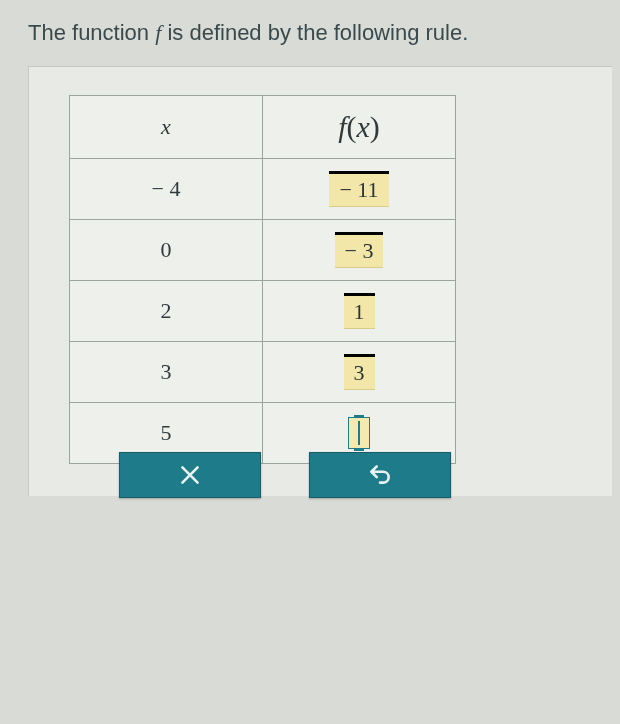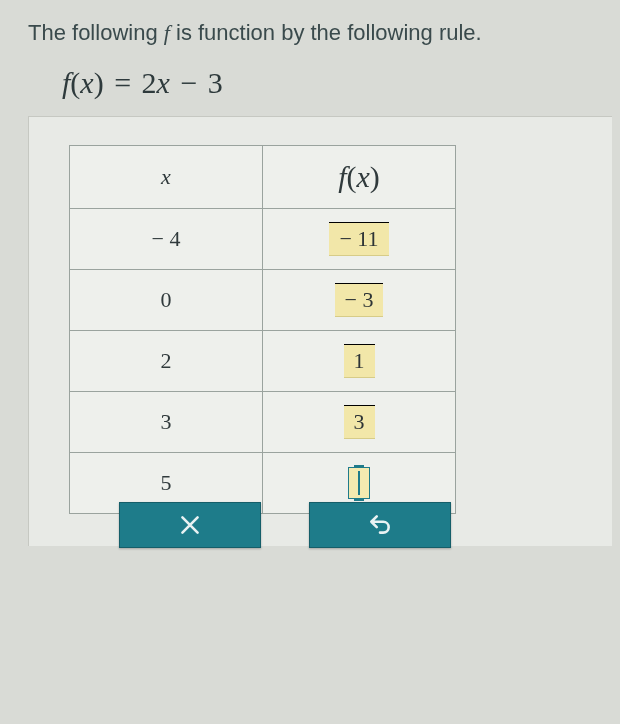--- a/index.html
+++ b/index.html
@@ -67,21 +67,21 @@
     height: 60px;
   }
   .hdr-x { font-style: italic; font-size: 22px; }
   .hdr-fx { font-style: italic; font-size: 30px; }
   .hdr-fx .paren { font-style: normal; }
 
   .ans {
     display: inline-block;
     padding: 3px 10px;
     background: #f2e7a9;
-    border-top: 1px solid #000000;
+    border-top: 3px solid #000000;
     border-bottom: 1px solid #d7cc88;
     font-family: "Times New Roman", serif;
     font-size: 22px;
     color: #2d3436;
   }
   .ans.neg::before { content: "\2212\00a0"; }  
   .xcell.neg::before { content: "\2212\00a0"; }
 
   .cursor-box {
     display: inline-block;
@@ -132,30 +132,23 @@
   }
   .btn svg { width: 26px; height: 26px; }
   .btn svg * { stroke: #e9f2f3; stroke-width: 2.4; fill: none; stroke-linecap: round; stroke-linejoin: round; }
 </style>
 </head>
 <body>
 
 <div class="page">
 
   <p class="prompt">
-    <span>The following </span><span class="ital">f</span><span> is function by the following rule.</span>
+    <span>The function </span><span class="ital">f</span><span> is defined by the following rule.</span>
   </p>
 
-  <div class="equation">
-    <span class="f">f</span><span>(</span><span class="x">x</span><span>)</span>
-    <span class="op">=</span>
-    <span>2</span><span class="x">x</span>
-    <span class="op">−</span>
-    <span>3</span>
-  </div>
 
 
   <div class="work-area">
 
     <table class="fn">
       <thead>
         <tr>
           <th><span class="hdr-x">x</span></th>
           <th>
             <span class="hdr-fx">

